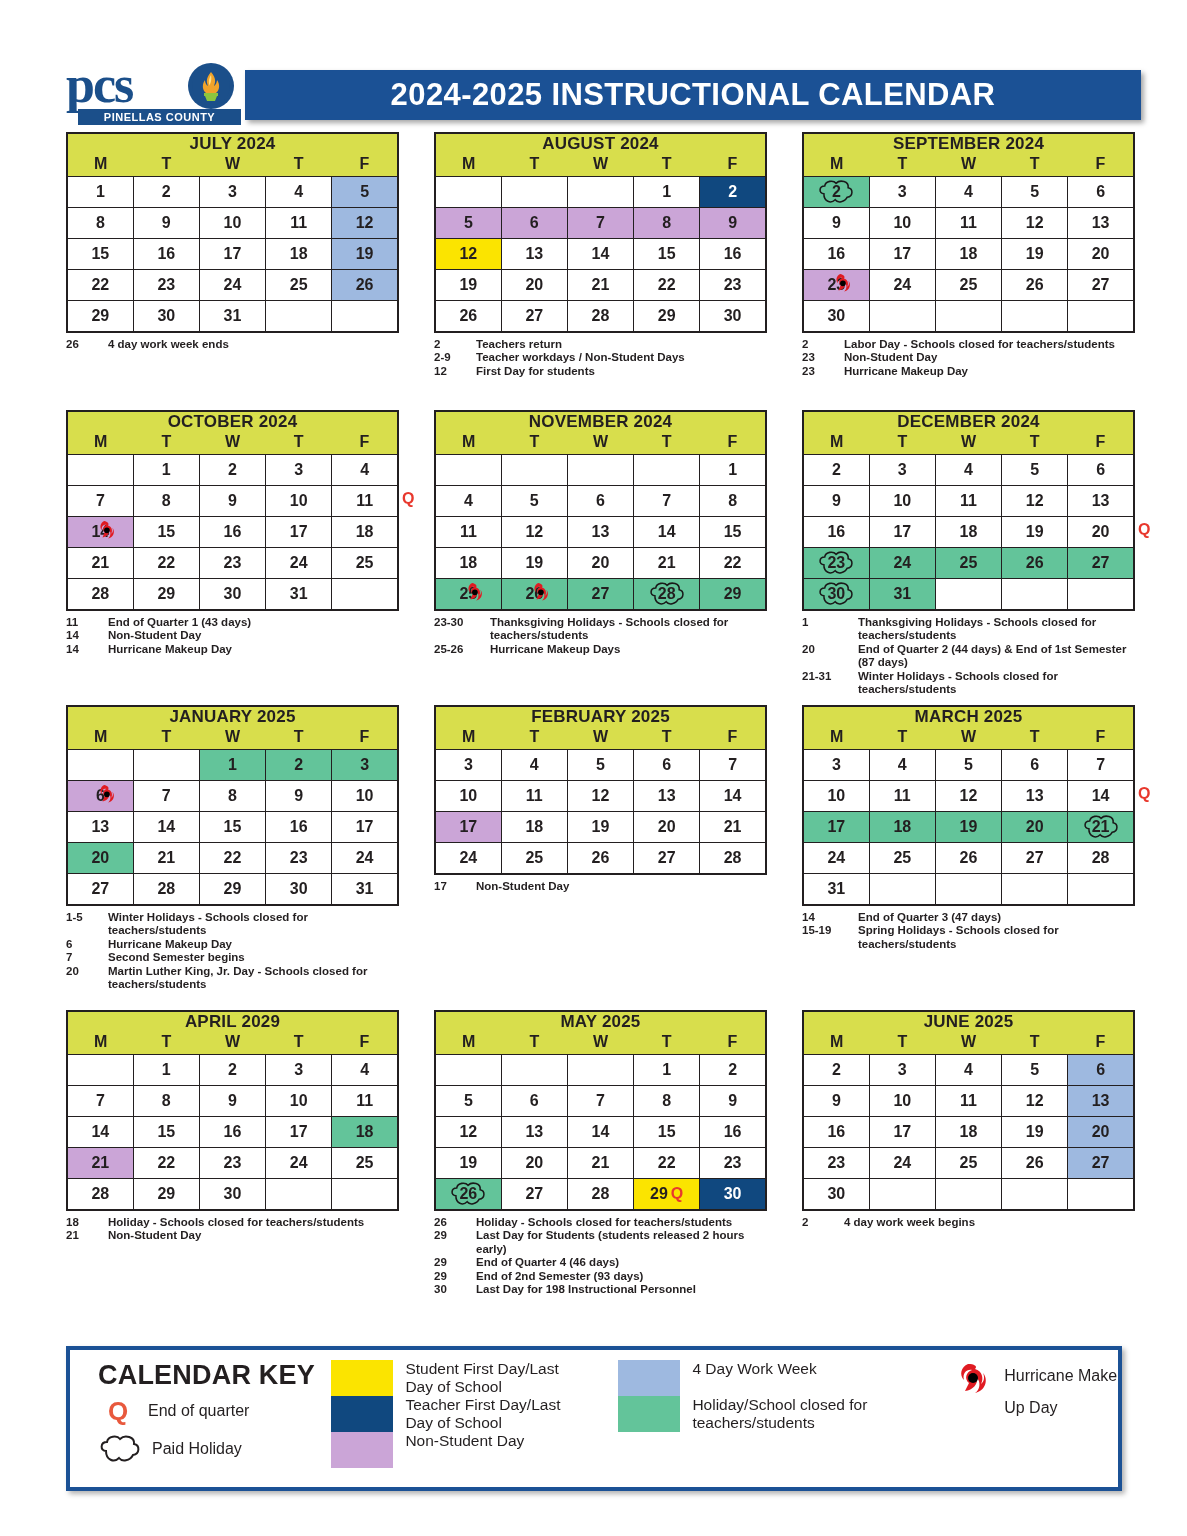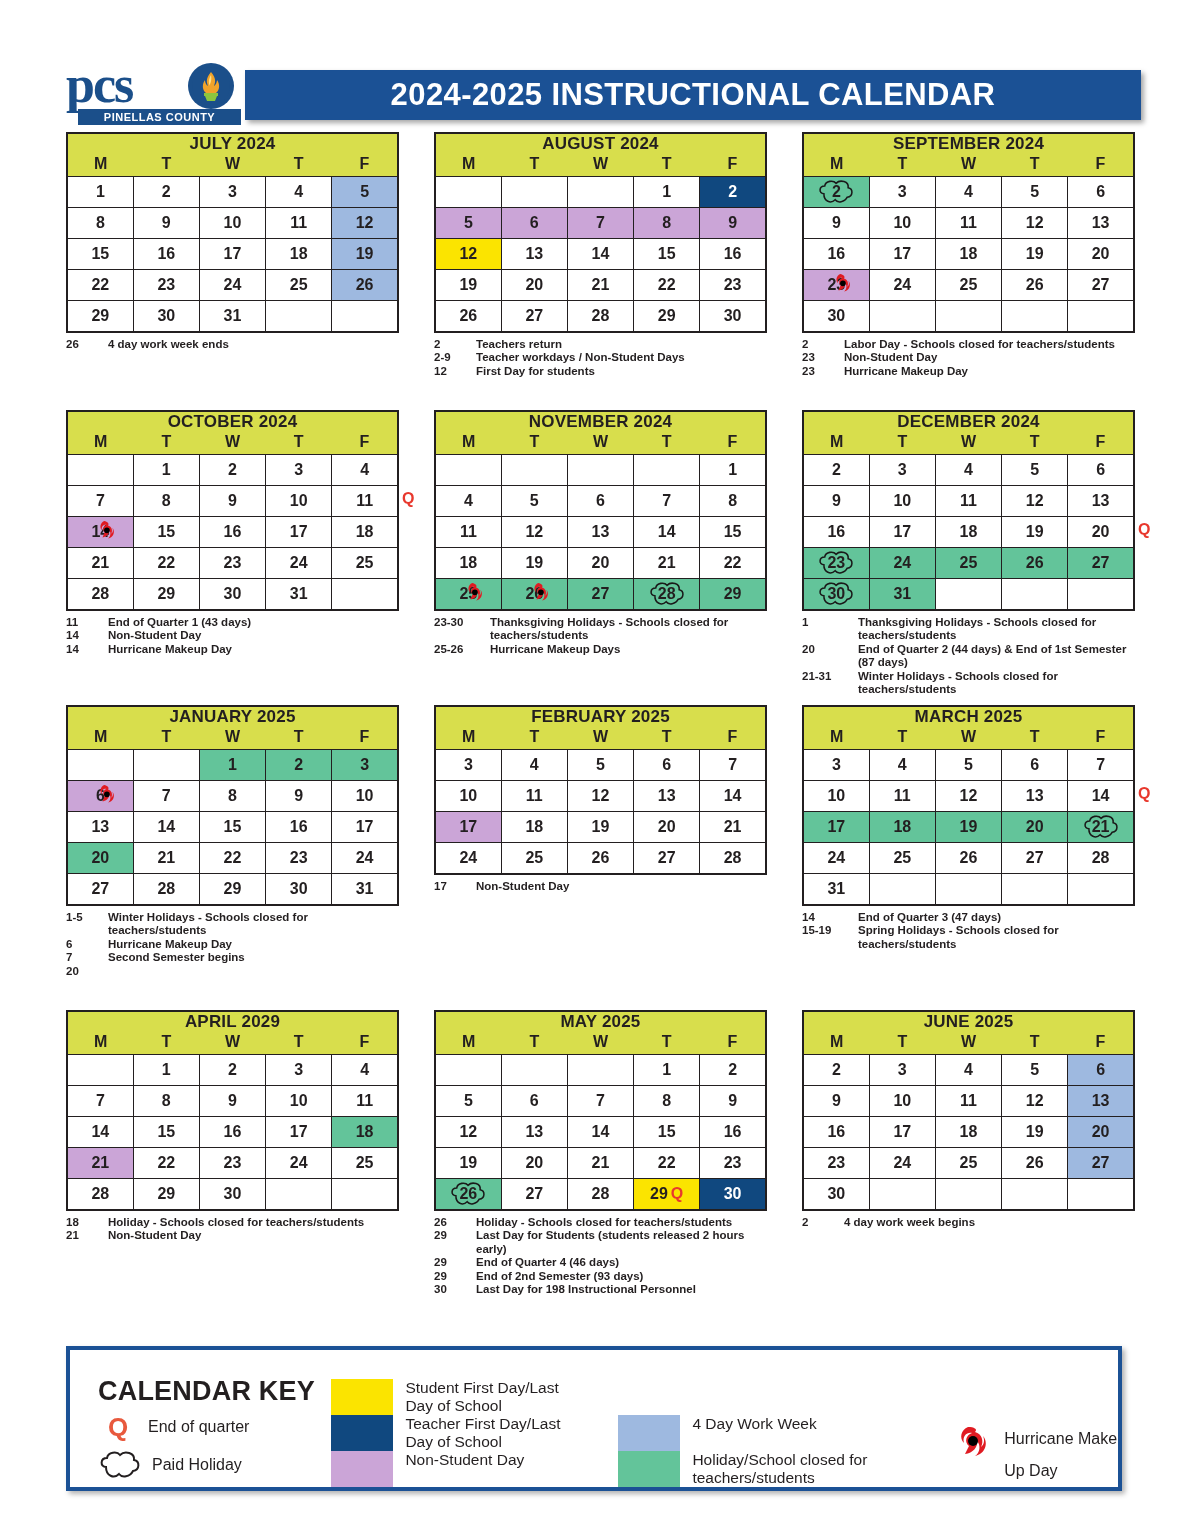--- a/index.html
+++ b/index.html
@@ -195,21 +195,21 @@
   .key-wrap {
     position: absolute;
     left: 66px;
     top: 1346px;
     width: 1056px;
     height: 145px;
     border: 4px solid #1b5195;
     background: #ffffff;
     box-shadow: 3px 3px 5px rgba(0,0,0,0.3);
     display: flex;
-    align-items: flex-end;
+    align-items: flex-start;
     padding: 10px 0 0 0;
   }
   .key-col-1 {
     width: 330px;
     padding-left: 28px;
   }
   .key-title {
     font-size: 27px;
     font-weight: bold;
     color: #231f20;
@@ -745,20 +745,21 @@
           <div class="note-line">
             <div class="note-date">6</div>
             <div class="note-text">Hurricane Makeup Day</div>
           </div>
           <div class="note-line">
             <div class="note-date">7</div>
             <div class="note-text">Second Semester begins</div>
           </div>
           <div class="note-line">
             <div class="note-date">20</div>
+            <div class="note-text">Martin Luther King, Jr. Day - Schools closed for teachers/students</div>
           </div>
         </div>
       </div>
       <div class="month-block">
         <table class="cal-table">
           <tbody>
             <tr>
               <td class="cal-title" colspan="5">FEBRUARY 2025</td>
             </tr>
             <tr class="cal-dow">

